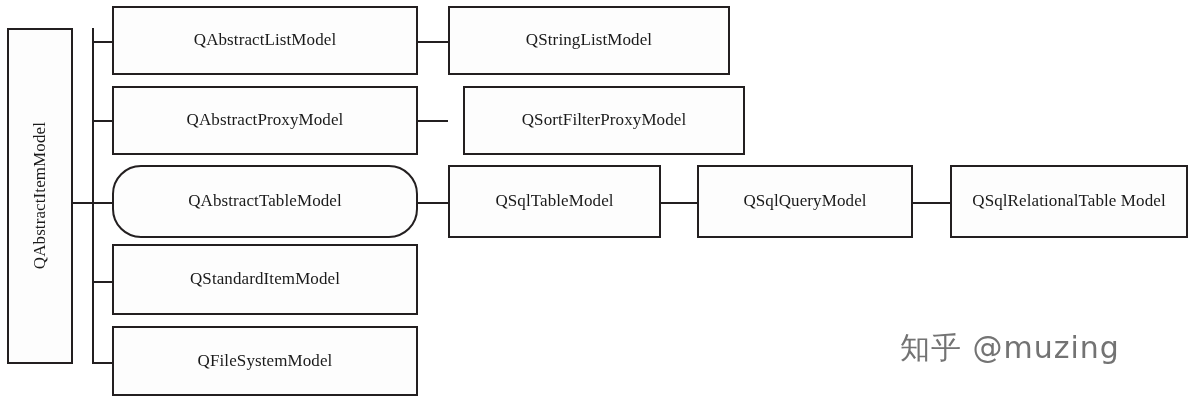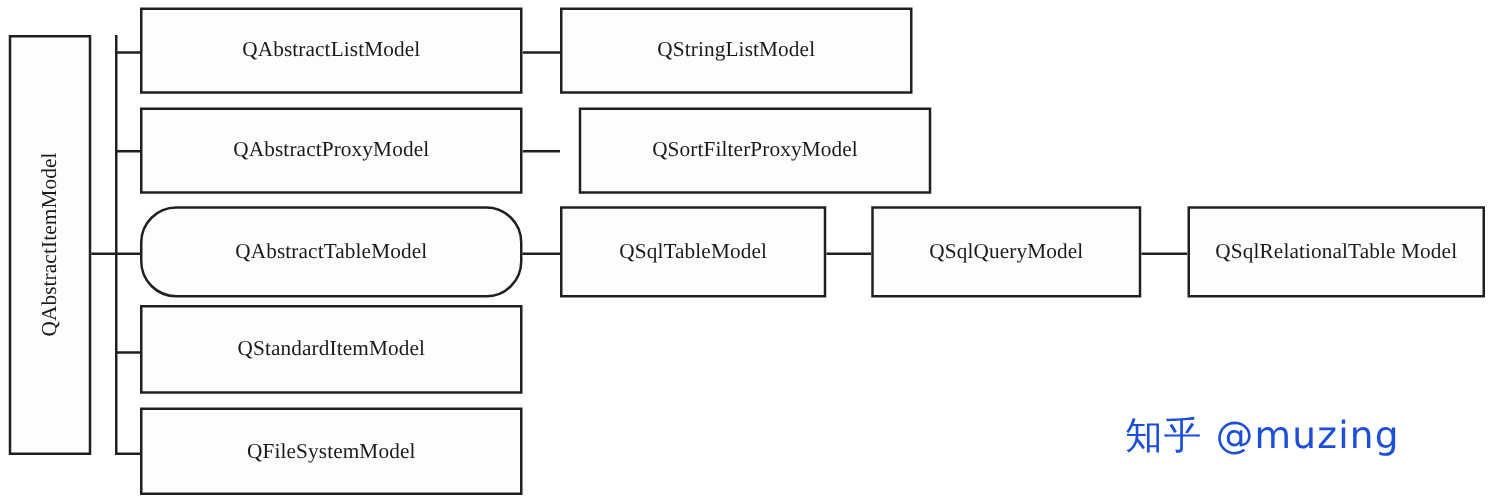--- a/index.html
+++ b/index.html
@@ -106,15 +106,15 @@
   <div class="node" id="node-7" style="left: 950px; top: 165px; width: 238px; height: 73px; border-color: rgb(35, 31, 32); background: rgb(253, 253, 253);">
     <span class="label">QSqlRelationalTable Model</span>
   </div>
   <div class="node" id="node-8" style="left: 112px; top: 244px; width: 306px; height: 71px; border-color: rgb(35, 31, 32); background: rgb(253, 253, 253);">
     <span class="label">QStandardItemModel</span>
   </div>
   <div class="node" id="node-9" style="left: 112px; top: 326px; width: 306px; height: 70px; border-color: rgb(35, 31, 32); background: rgb(253, 253, 253);">
     <span class="label">QFileSystemModel</span>
   </div>
 
-  <div class="watermark" id="watermark" style="left: 900px; top: 328px; color: #1d4ed8;">知乎 @muzing</div>
+  <div class="watermark" id="watermark" style="left: 900px; top: 328px; color: #737373;">知乎 @muzing</div>
 
 </div>
 
 </body></html>

